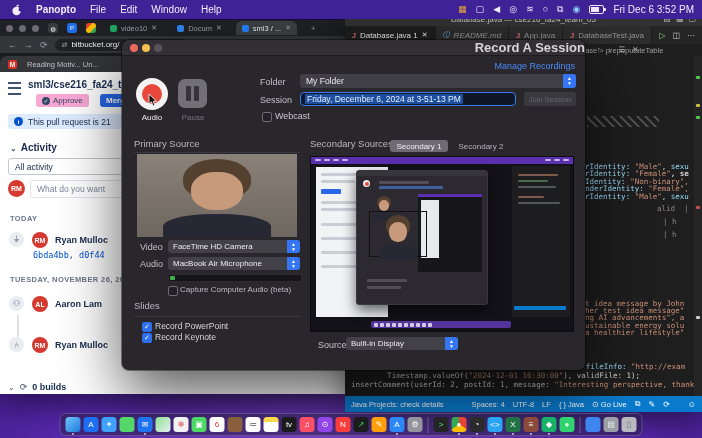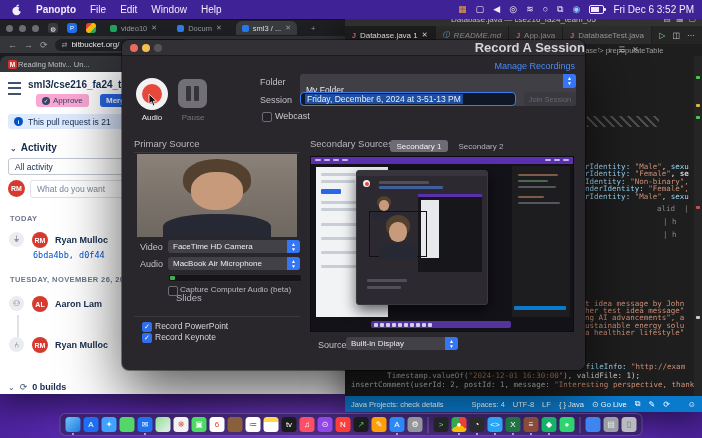--- a/index.html
+++ b/index.html
@@ -29,21 +29,21 @@
   .tab{display:flex;align-items:center;gap:4px;height:14px;margin-left:8px;padding:0 6px;border-radius:6px 6px 0 0;
     color:#9aa0a6;font-size:7.5px;white-space:nowrap;}
   .tab.active{background:#3c4043;color:#e8eaed;}
   .tab .ticon{width:7px;height:7px;border-radius:2px;}
   .tab .x{font-size:7px;color:#9aa0a6;}
   #toolbar{left:0;top:16px;width:346px;height:17px;background:#35363a;display:flex;align-items:center;gap:7px;padding-left:8px;box-sizing:border-box;}
   #toolbar .nav{color:#9aa0a6;font-size:9px;}
   #omnibox{display:flex;align-items:center;gap:4px;background:#202124;border-radius:8px;height:12px;padding:0 7px;color:#e8eaed;font-size:8px;min-width:120px;}
   #behindbar{left:0;top:33px;width:346px;height:19px;background:#1b1c1f;}
   #behindtab{position:absolute;left:0;top:3px;width:132px;height:16px;background:#35363a;border-radius:7px 7px 0 0;
-    display:flex;align-items:center;gap:1px;padding-left:8px;color:#bdc1c6;font-size:7.5px;}
+    display:flex;align-items:center;gap:10px;padding-left:8px;color:#bdc1c6;font-size:7.5px;}
   .mbadge{width:9px;height:9px;border-radius:2px;background:#d93025;color:#fff;font-size:6.5px;font-weight:bold;
     display:flex;align-items:center;justify-content:center;}
   #bbpage{left:0;top:52px;width:346px;height:322px;background:#ffffff;color:#172b4d;overflow:hidden;}
   .burger{left:8px;top:10px;width:13px;height:9px;border-top:2px solid #42526e;border-bottom:2px solid #42526e;}
   .burger::after{content:"";position:absolute;left:0;top:2.5px;width:13px;height:2px;background:#42526e;}
   #repo-title{left:28px;top:7px;font-size:10px;font-weight:bold;white-space:nowrap;}
   .bb-btn{height:13px;border-radius:3px;display:inline-flex;align-items:center;gap:3px;padding:0 6px;font-size:8px;}
   #approve-btn{left:36px;top:22px;background:#f9a8d4;color:#344563;}
   .chk-circ{width:8px;height:8px;border-radius:50%;background:#344563;color:#fff;font-size:5.5px;display:flex;align-items:center;justify-content:center;}
   #merge-btn{left:100px;top:22px;background:#2767e8;color:#fff;font-weight:bold;}
@@ -103,21 +103,21 @@
   #rec-btn i{position:absolute;left:6px;top:6px;width:20px;height:20px;border-radius:50%;background:#e8483c;}
   #cursor{left:26px;top:54px;z-index:30;}
   #rec-label{left:6px;top:73px;width:48px;text-align:center;font-size:8px;color:#eceaee;}
   #pause-btn{left:56px;top:39px;width:29px;height:29px;border-radius:7px;background:#85838a;opacity:.8;}
   #pause-btn i{position:absolute;top:7px;width:4.5px;height:15px;background:#3a383d;border-radius:1px;}
   #pause-btn i.b1{left:8px;} #pause-btn i.b2{left:16px;}
   #pause-label{left:48px;top:73px;width:46px;text-align:center;font-size:8px;color:#77757c;}
   #choose-lbl{left:138px;top:21px;font-size:9.5px;color:#d6d4d9;}
   #manage-link{right:10px;top:21px;font-size:9px;color:#4b8bf5;}
   .fld-lbl{font-size:9px;color:#c2c0c6;}
-  #folder-dd{left:178px;top:34px;width:276px;height:32px;background:#413f46;border-radius:3px;font-size:8.5px;color:#eceaee;
+  #folder-dd{left:178px;top:34px;width:276px;height:14px;background:#413f46;border-radius:3px;font-size:8.5px;color:#eceaee;
     display:flex;align-items:center;padding-left:6px;box-sizing:border-box;}
   .stepper{position:absolute;right:0;top:0;width:13px;height:14px;background:#3576f6;border-radius:0 3px 3px 0;color:#fff;
     font-size:5px;line-height:5px;display:flex;flex-direction:column;align-items:center;justify-content:center;}
   #session-field{left:178px;top:52px;width:216px;height:14px;background:#101726;border:1.5px solid #3d7bf0;border-radius:4px;
     display:flex;align-items:center;padding-left:4px;box-sizing:border-box;font-size:8.5px;}
   #session-field span{background:#1e4f9e;color:#e8eefc;padding:0 2px;white-space:nowrap;}
   #join-btn{left:402px;top:52px;width:52px;height:14px;background:#3b3940;border-radius:3px;color:#67656c;font-size:7.5px;
     display:flex;align-items:center;justify-content:center;}
   .cbx{width:8px;height:8px;border:1px solid #6f6d74;border-radius:2px;background:#232127;}
   .cbx.on{background:#2f6fed;border-color:#2f6fed;color:#fff;font-size:7px;line-height:8px;text-align:center;}
@@ -128,21 +128,21 @@
   #webcam{left:15px;top:114px;width:160px;height:83px;overflow:hidden;background:linear-gradient(180deg,#8a8178,#6e675f);}
   .person .hair{position:absolute;top:6%;left:29%;width:42%;height:48%;background:#53402e;border-radius:50% 50% 42% 42%;}
   .person .face{position:absolute;top:22%;left:34%;width:32%;height:46%;background:#c79a7b;border-radius:46%;}
   .person .body{position:absolute;bottom:-6%;left:16%;width:68%;height:34%;background:#262833;border-radius:45% 45% 0 0;}
   #video-lbl{left:18px;top:202px;} #audio-lbl{left:18px;top:219px;}
   .dd{position:absolute;height:13px;background:#434148;border-radius:3px;font-size:8px;color:#eceaee;display:flex;align-items:center;padding-left:5px;box-sizing:border-box;}
   #video-dd{left:46px;top:200px;width:132px;} #audio-dd{left:46px;top:217px;width:132px;}
   #meter{left:46px;top:234px;width:132px;height:6px;background:#151518;border:1px solid #2c2a30;border-radius:2px;}
   #meter i{position:absolute;left:1px;top:1px;width:5px;height:4px;background:#3fae4d;border-radius:1px;}
   #capture-cb{left:46px;top:246px;} #capture-lbl{left:58px;top:245px;font-size:8px;color:#bdbbc1;}
-  #slides-hd{left:12px;top:252px;margin-left:42px;} #div2{left:12px;top:276px;width:166px;}
+  #slides-hd{left:12px;top:260px;} #div2{left:12px;top:276px;width:166px;}
   #ppt-cb{left:20px;top:282px;} #ppt-lbl{left:33px;top:281px;font-size:8.5px;color:#d6d4d9;}
   #key-cb{left:20px;top:293px;} #key-lbl{left:33px;top:292px;font-size:8.5px;color:#d6d4d9;}
   #secondary-hd{left:188px;top:98px;}
   .seg{position:absolute;top:100px;height:12px;border-radius:3px;font-size:8px;display:flex;align-items:center;justify-content:center;width:58px;}
   #seg1{left:268px;background:#6e6b74;color:#f0eff2;} #seg2{left:330px;color:#b4b2b8;}
   #preview{left:188px;top:116px;width:262px;height:174px;background:#131218;border:1px solid #0d0c10;overflow:hidden;}
   #pv-menubar{left:0;top:0;width:262px;height:7px;background:#5a2fb0;}
   .pv-dots{position:absolute;top:2px;height:2px;display:flex;gap:3px;}
   .pv-dots i{width:6px;height:2px;background:rgba(255,255,255,.65);border-radius:1px;}
   #pv-white{left:5px;top:10px;width:72px;height:150px;background:#f2f3f5;}

